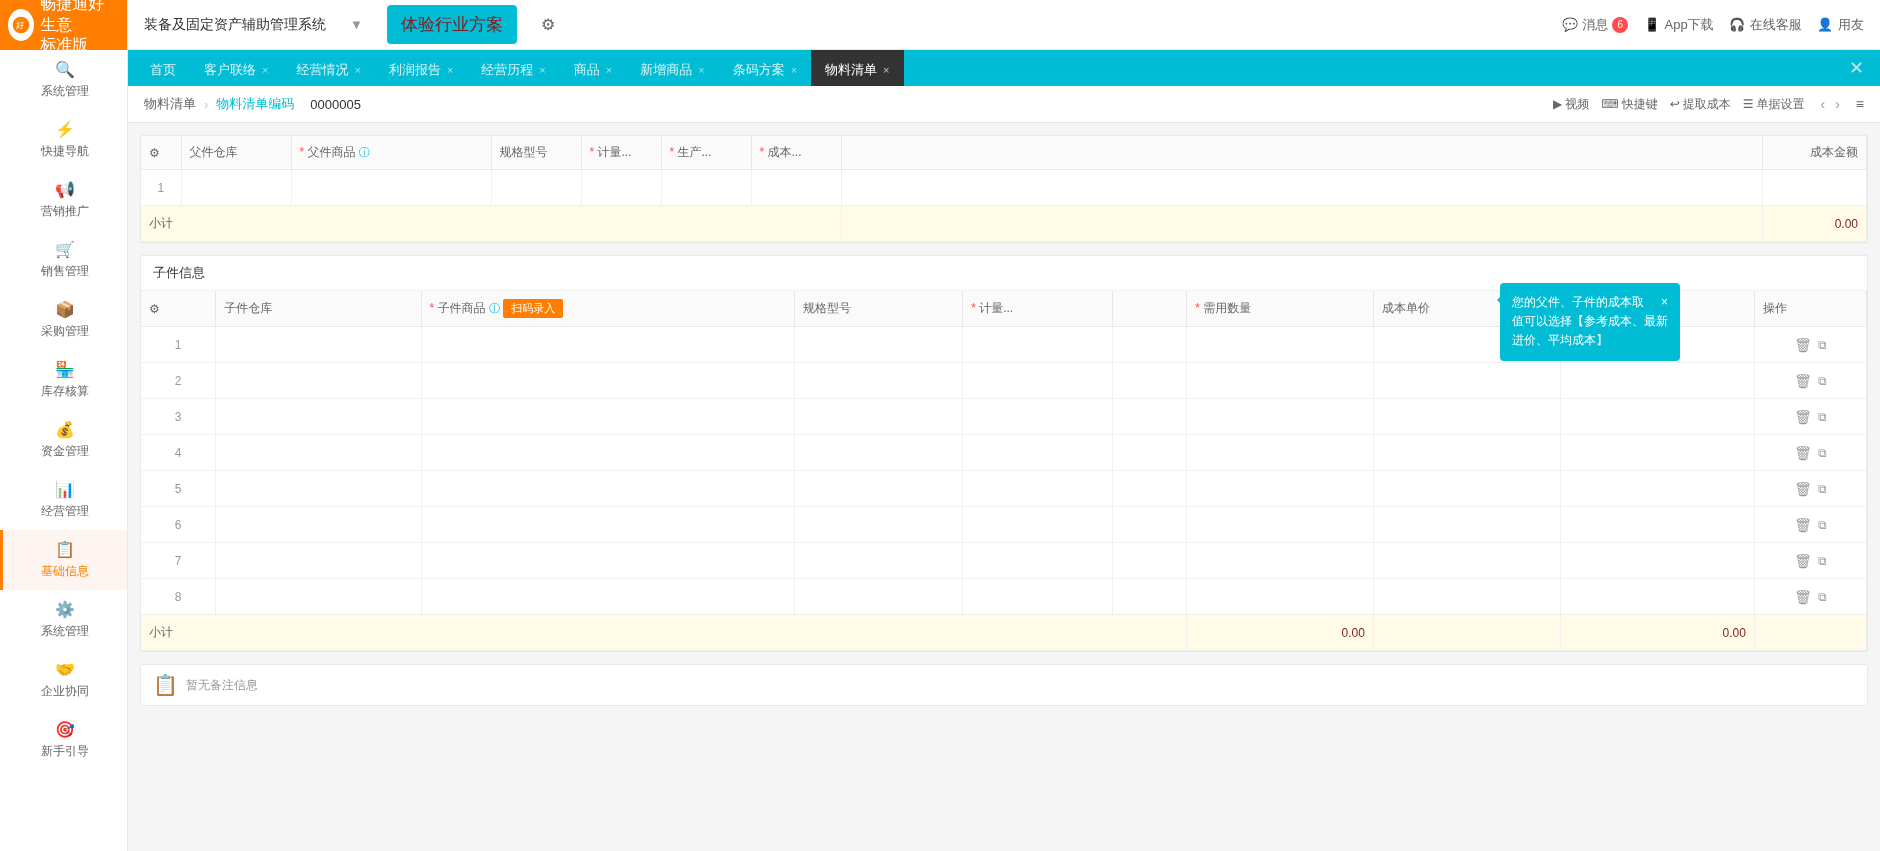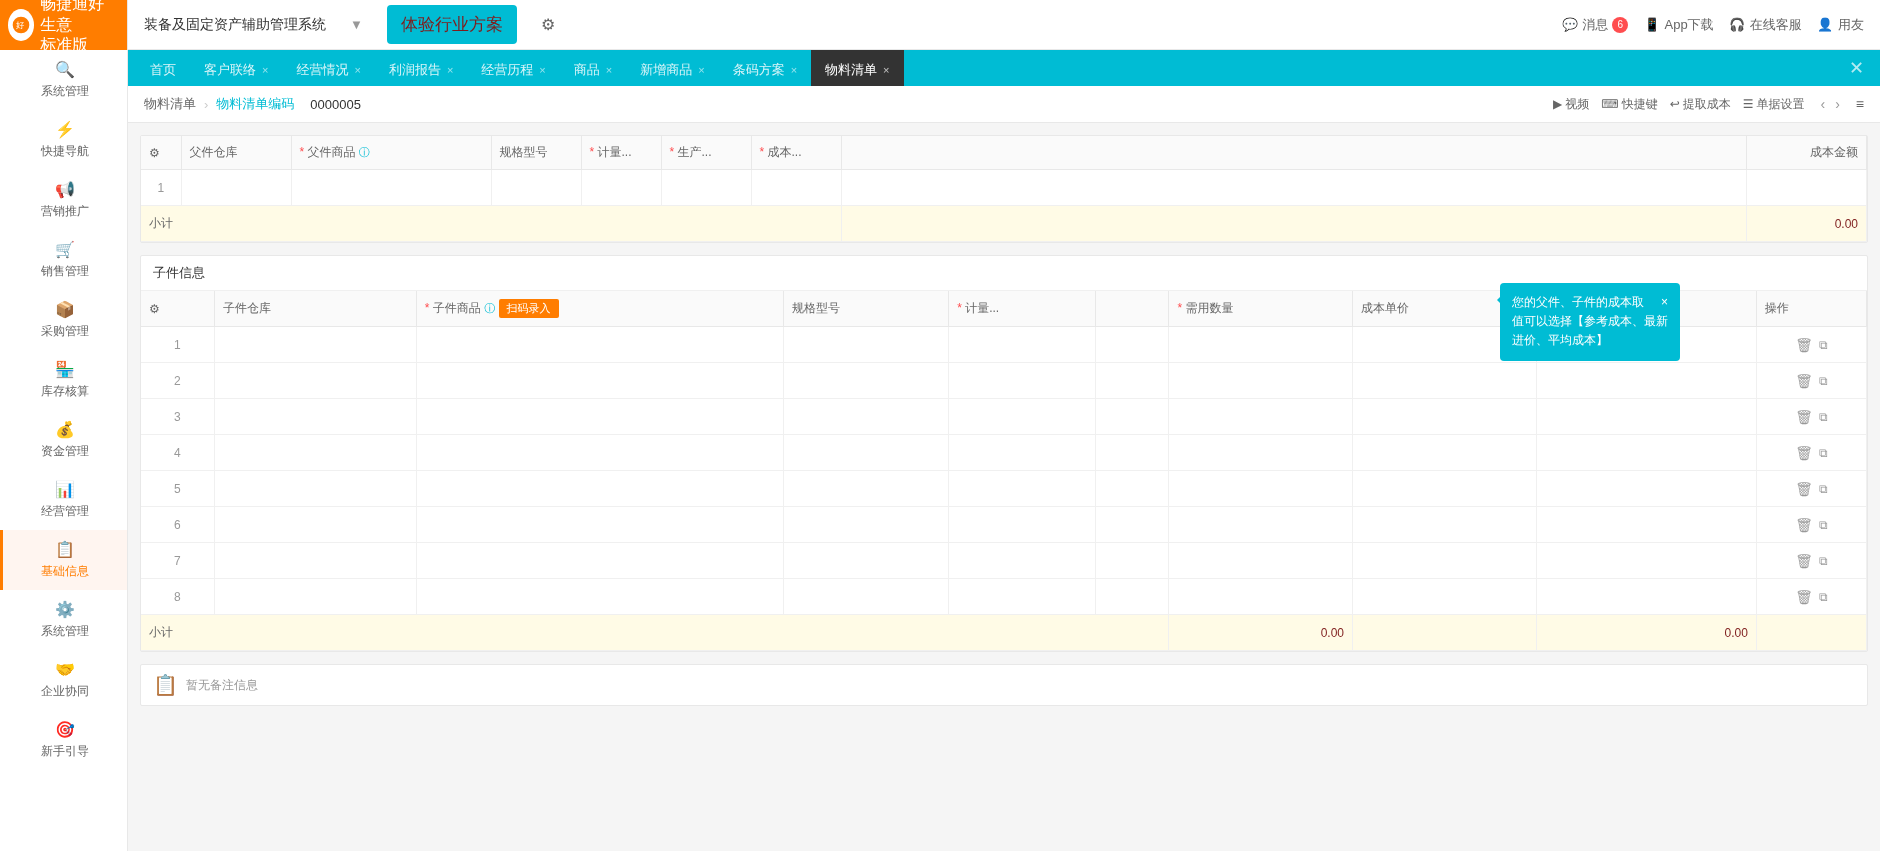--- a/index.html
+++ b/index.html
@@ -86,21 +86,21 @@
 
     .col-settings { width: 36px; }
     .col-warehouse { width: 110px; }
     .col-product { width: 200px; }
     .col-spec { width: 90px; margin-left: 16px; }
     .col-unit { width: 80px; }
     .col-prod { width: 90px; }
     .col-cost { width: 90px; }
     .col-qty { width: 100px; }
     .col-price { width: 100px; }
-    .col-amount { width: 120px; }
+    .col-amount { width: 104px; }
     .col-action { width: 60px; }
   </style>
 </head>
 <body>
 
 <div class="sidebar">
   <div class="sidebar-logo">
     <div class="sidebar-logo-icon">
       <svg viewBox="0 0 24 24" fill="#ff7d00">
           <circle cx="12" cy="12" r="10"></circle>

